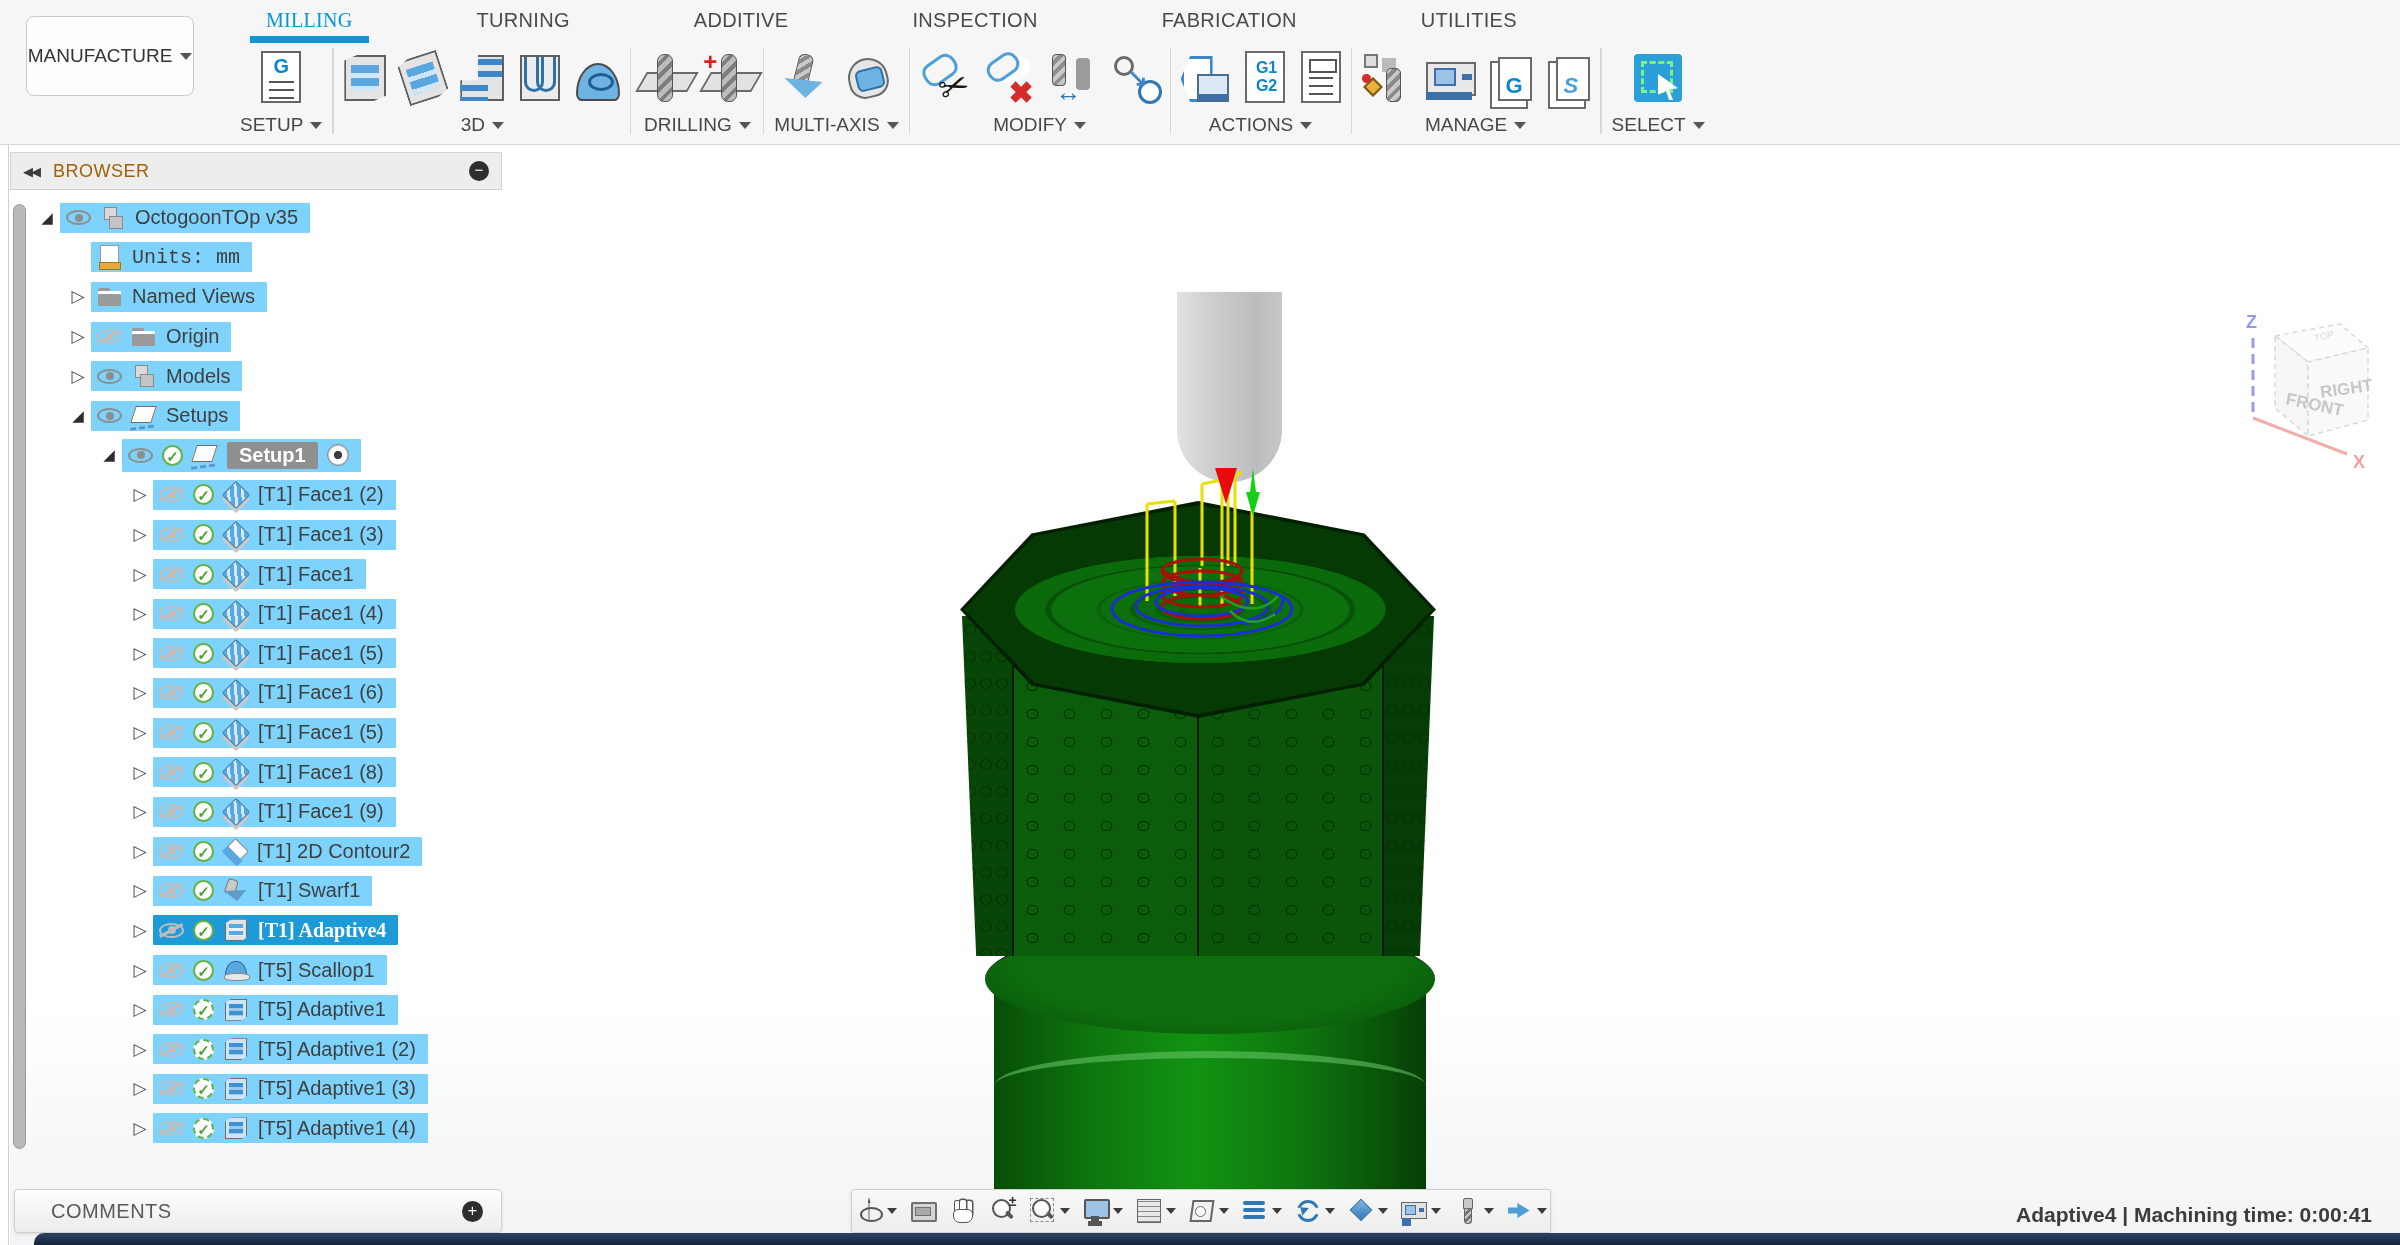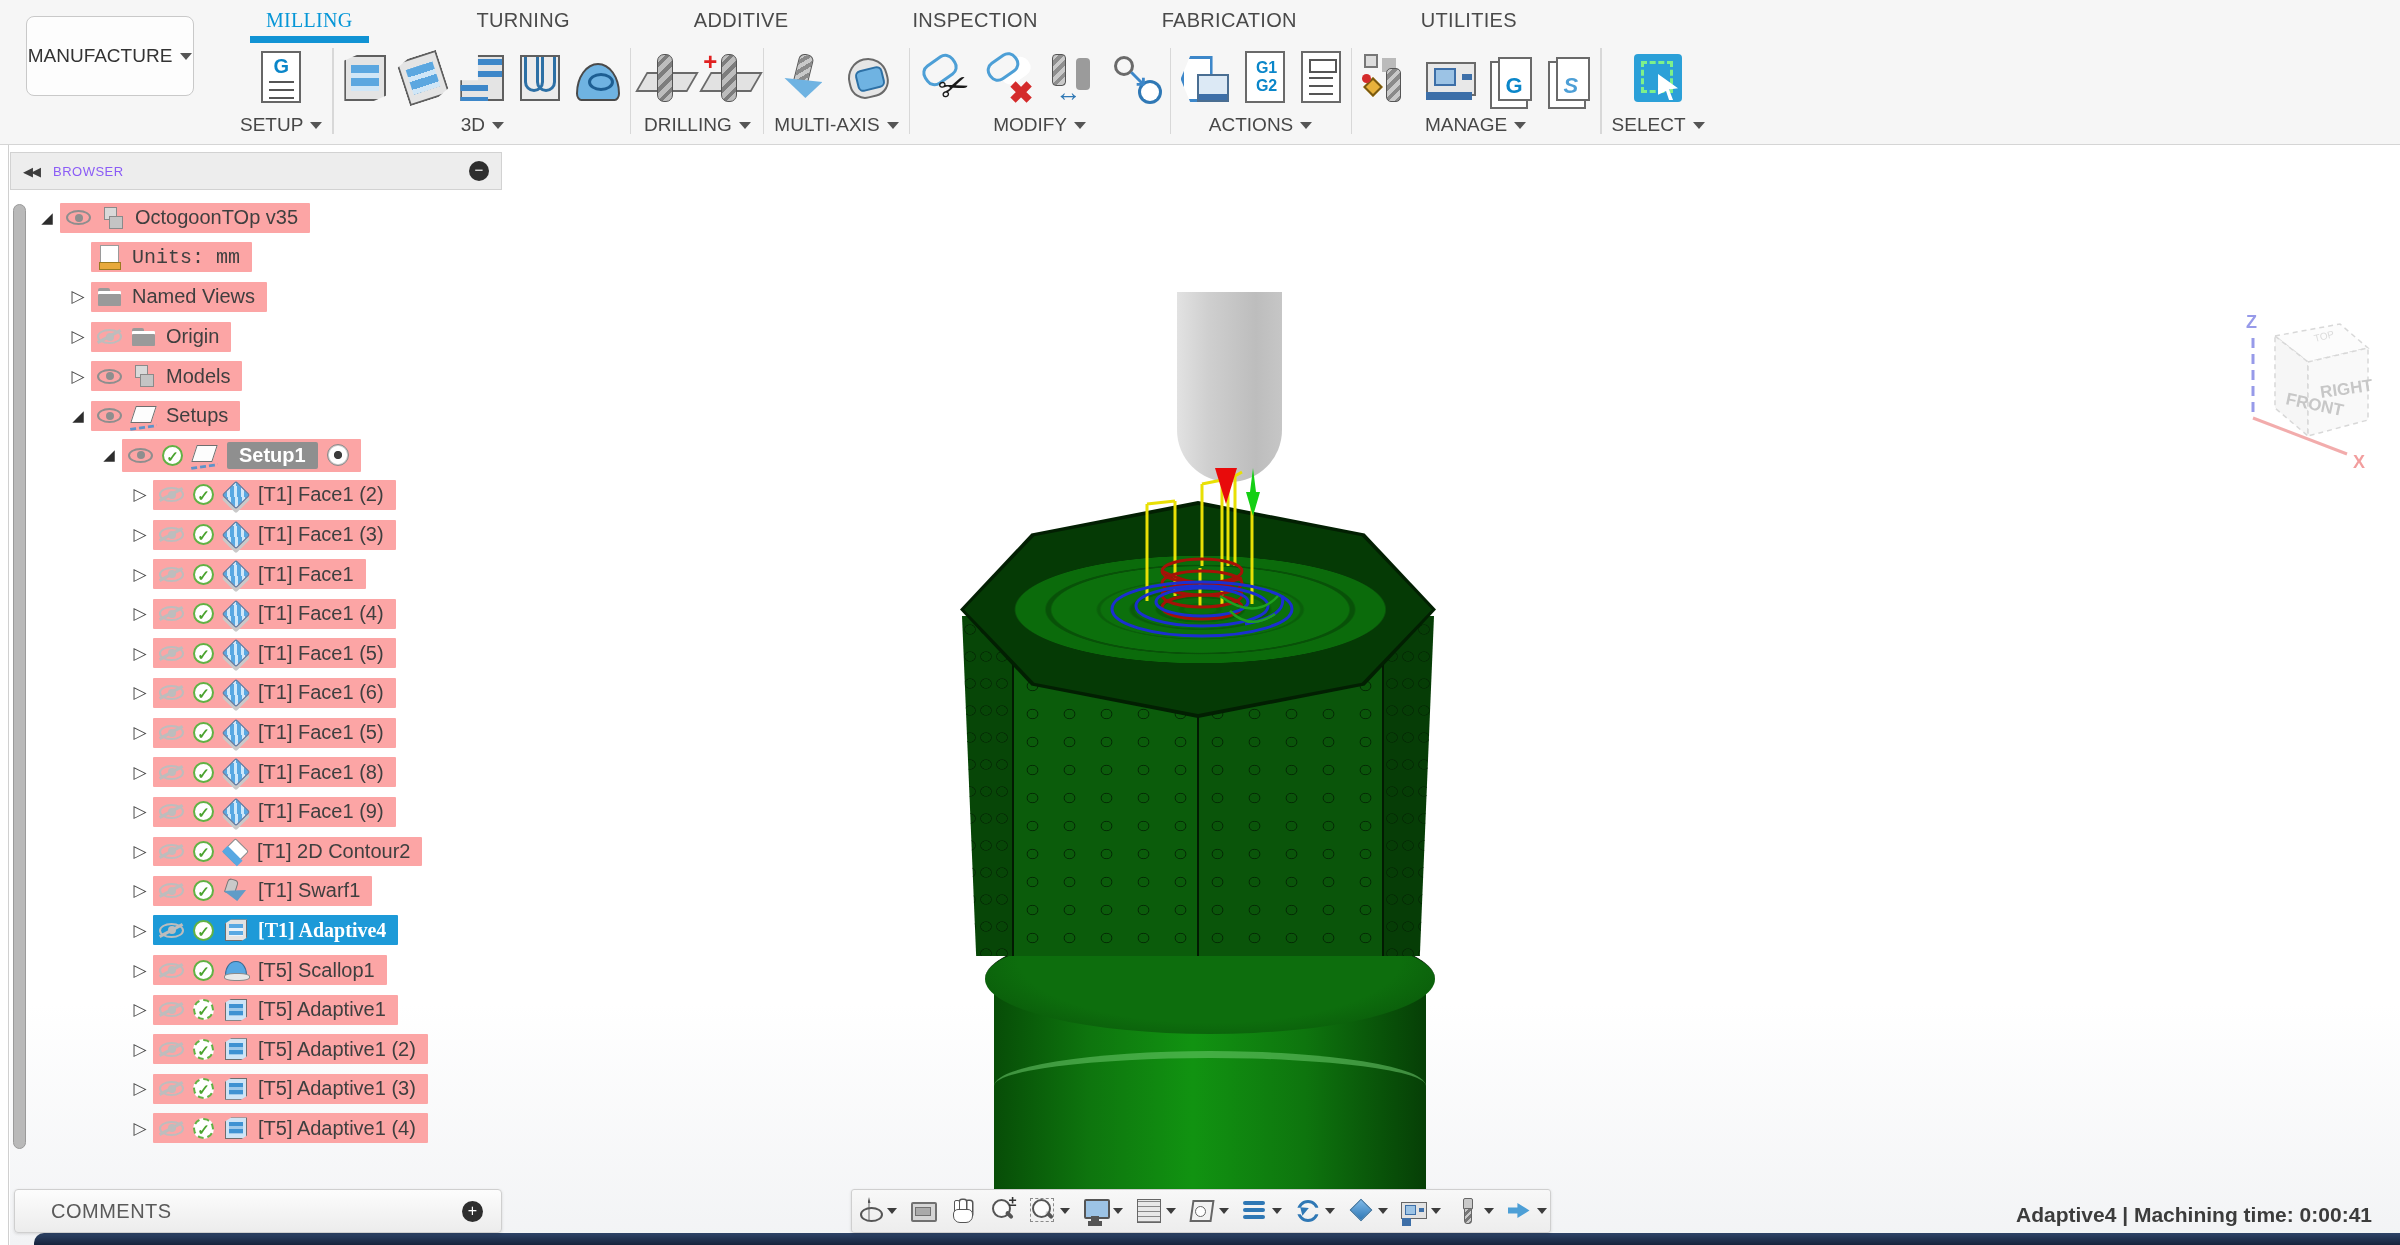--- a/index.html
+++ b/index.html
@@ -80,26 +80,26 @@
   .i-measure::after { content:""; position:absolute; left:0; top:24px; width:48px; height:16px; background:#efa829; border:2px solid #9a6a10; background-image:repeating-linear-gradient(90deg,transparent 0 5px,#9a6a10 5px 7px); background-size:100% 50%; background-repeat:no-repeat; }
   .i-select { background:#2ba0d8; border-radius:4px; }
   .i-select::before { content:""; position:absolute; left:7px; top:7px; width:26px; height:26px; border:3px dashed #7ef08a; }
   .i-select::after { content:""; position:absolute; right:4px; bottom:2px; width:20px; height:26px; background:#fff; clip-path:polygon(0 0,100% 55%,55% 60%,75% 100%,55% 100%,40% 65%,0 80%); }
 
   
   .left-gutter { position:absolute; left:0; top:145px; width:9px; height:1100px; background:#fff; border-right:1px solid #d0d0d0; z-index:30; }
   .browser { position:absolute; left:10px; top:152px; width:492px; z-index:35; }
   .bheader { height:38px; background:#ededed; border:1px solid #d2d2d2; display:flex; align-items:center; padding:0 12px; }
   .bheader .collapse { font-size:13px; color:#3c3c3c; letter-spacing:-2px; margin-right:14px; }
-  .bheader .btitle { font-size:13px; color:#8b5cf6; letter-spacing:.5px; flex:1; }
+  .bheader .btitle { font-size:18px; color:#a16207; letter-spacing:.5px; flex:1; }
   .bheader .minus { width:20px; height:20px; border-radius:50%; background:#2e2e2e; color:#fff; font-size:15px; line-height:18px; text-align:center; }
   .scrollbar { position:absolute; left:3px; top:52px; width:13px; height:945px; background:#b9b9b9; border:1px solid #9a9a9a; border-radius:7px; }
   .tree { position:absolute; left:24px; top:46px; width:468px; }
   .trow { height:39.6px; display:flex; align-items:center; }
-  .trow .content { display:flex; align-items:center; gap:9px; background:#fca5a5; padding:3px 12px 3px 6px; border-radius:1px; }
+  .trow .content { display:flex; align-items:center; gap:9px; background:#7dd3fc; padding:3px 12px 3px 6px; border-radius:1px; }
   .trow.selected .content { background:#1d9ad8; }
   .trow.selected .label { color:#fff; font-weight:bold;font-family:Liberation Serif, serif; }
   .trow .label { font-size:20px; color:#3f3f3f; white-space:nowrap; }
   .tw { width:26px; flex:none; display:flex; justify-content:center; }
   .tri-exp { color:#2d2d2d; font-size:15px; }
   .tri-col { color:#4a4a4a; font-size:17px; }
   .eye { width:25px; height:15px; border:2.5px solid #8e8e8e; border-radius:50%; position:relative; flex:none; }
   .eye::after { content:""; position:absolute; left:50%; top:50%; width:8px; height:8px; margin:-4px 0 0 -4px; border-radius:50%; background:#8e8e8e; }
   .eye.off { border-color:#bdbdbd; }
   .eye.off::after { background:#bdbdbd; }

